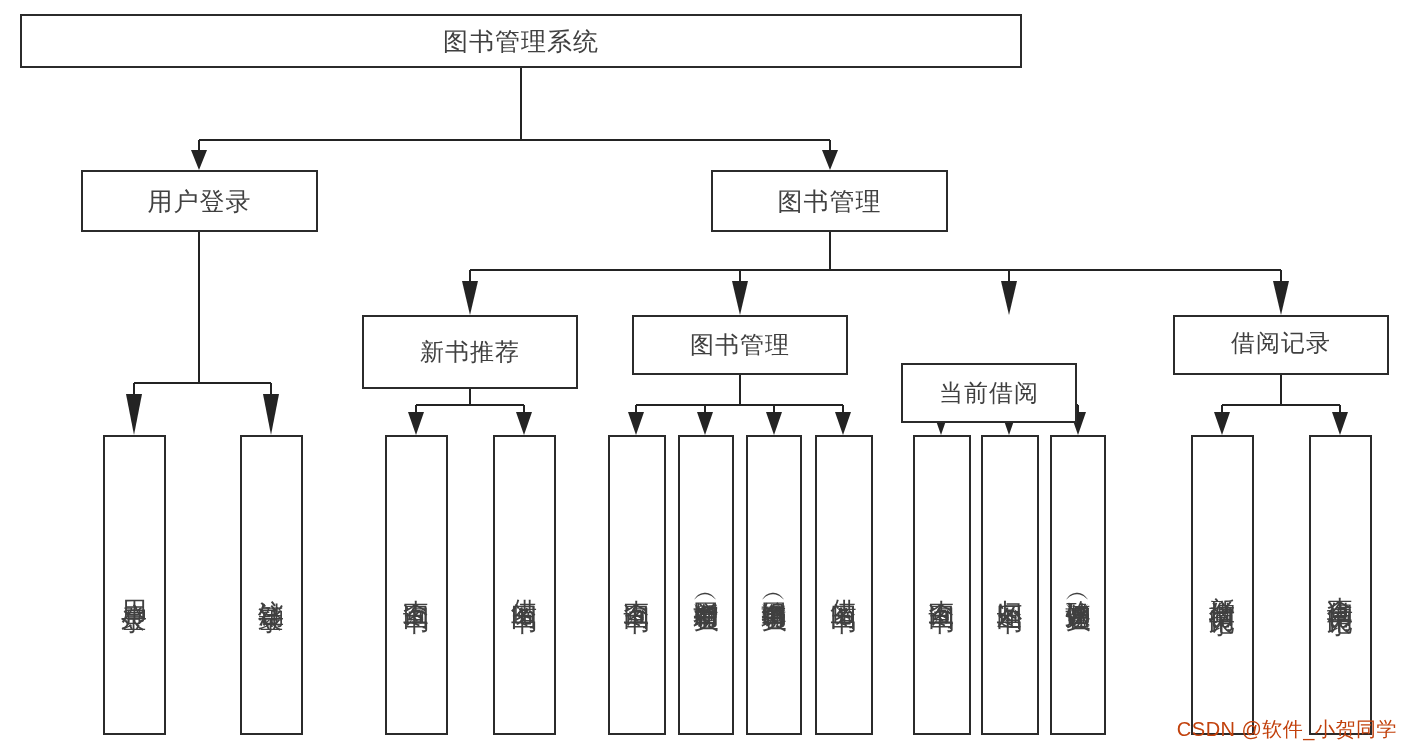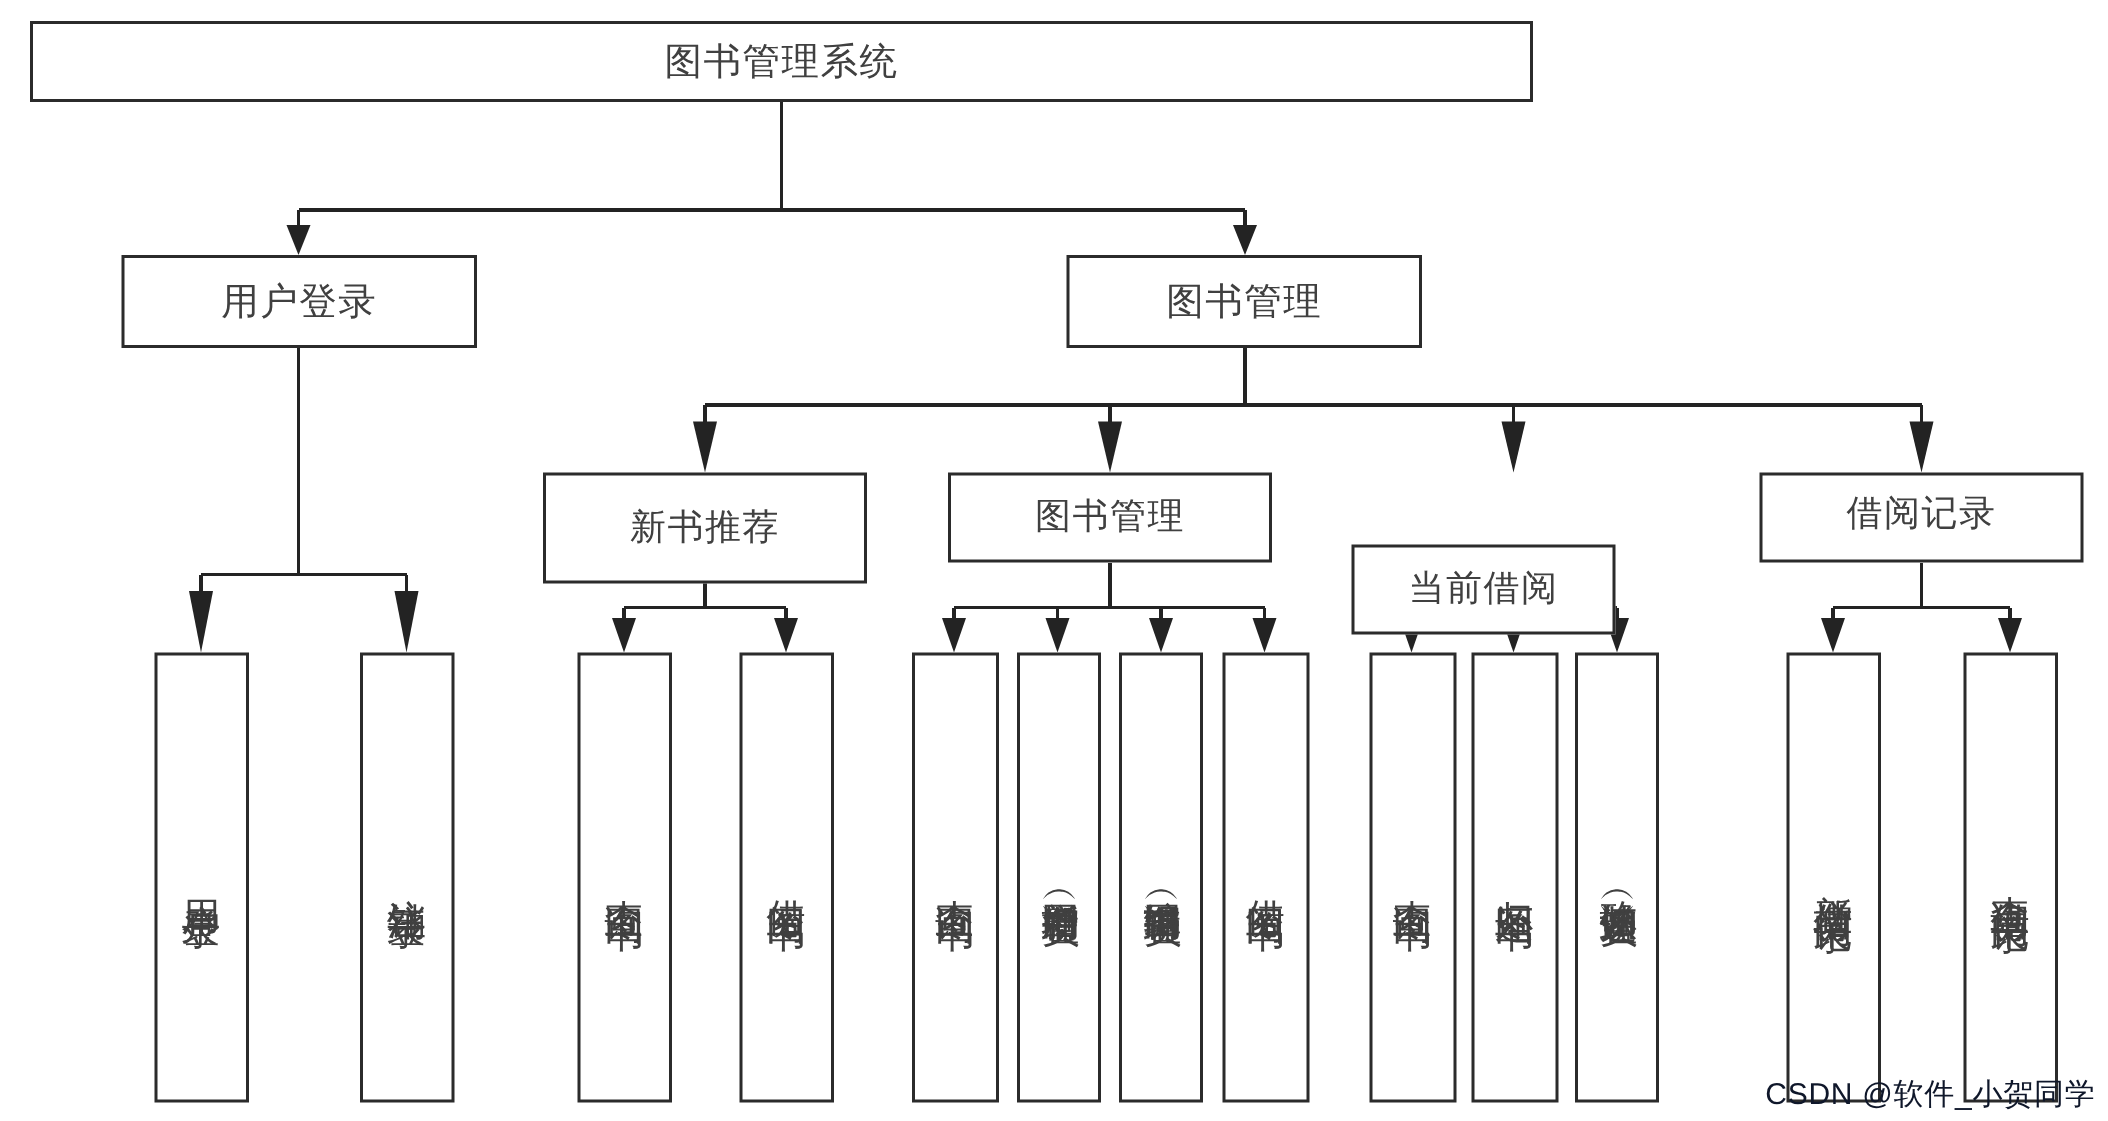--- a/index.html
+++ b/index.html
@@ -75,21 +75,21 @@
     font-size:25px;
     letter-spacing:1px;
   }
 
   
   #watermark{
     position:absolute;
     right:8px;
     bottom:4px;
     font-size:20px;
-    color:#0f172a;
+    color:#c2410c;
     letter-spacing:0.5px;
     z-index:5;
     user-select:none;
     white-space:nowrap;
   }
 </style>
 </head>
 <body>
 
 <div id="diagram">

